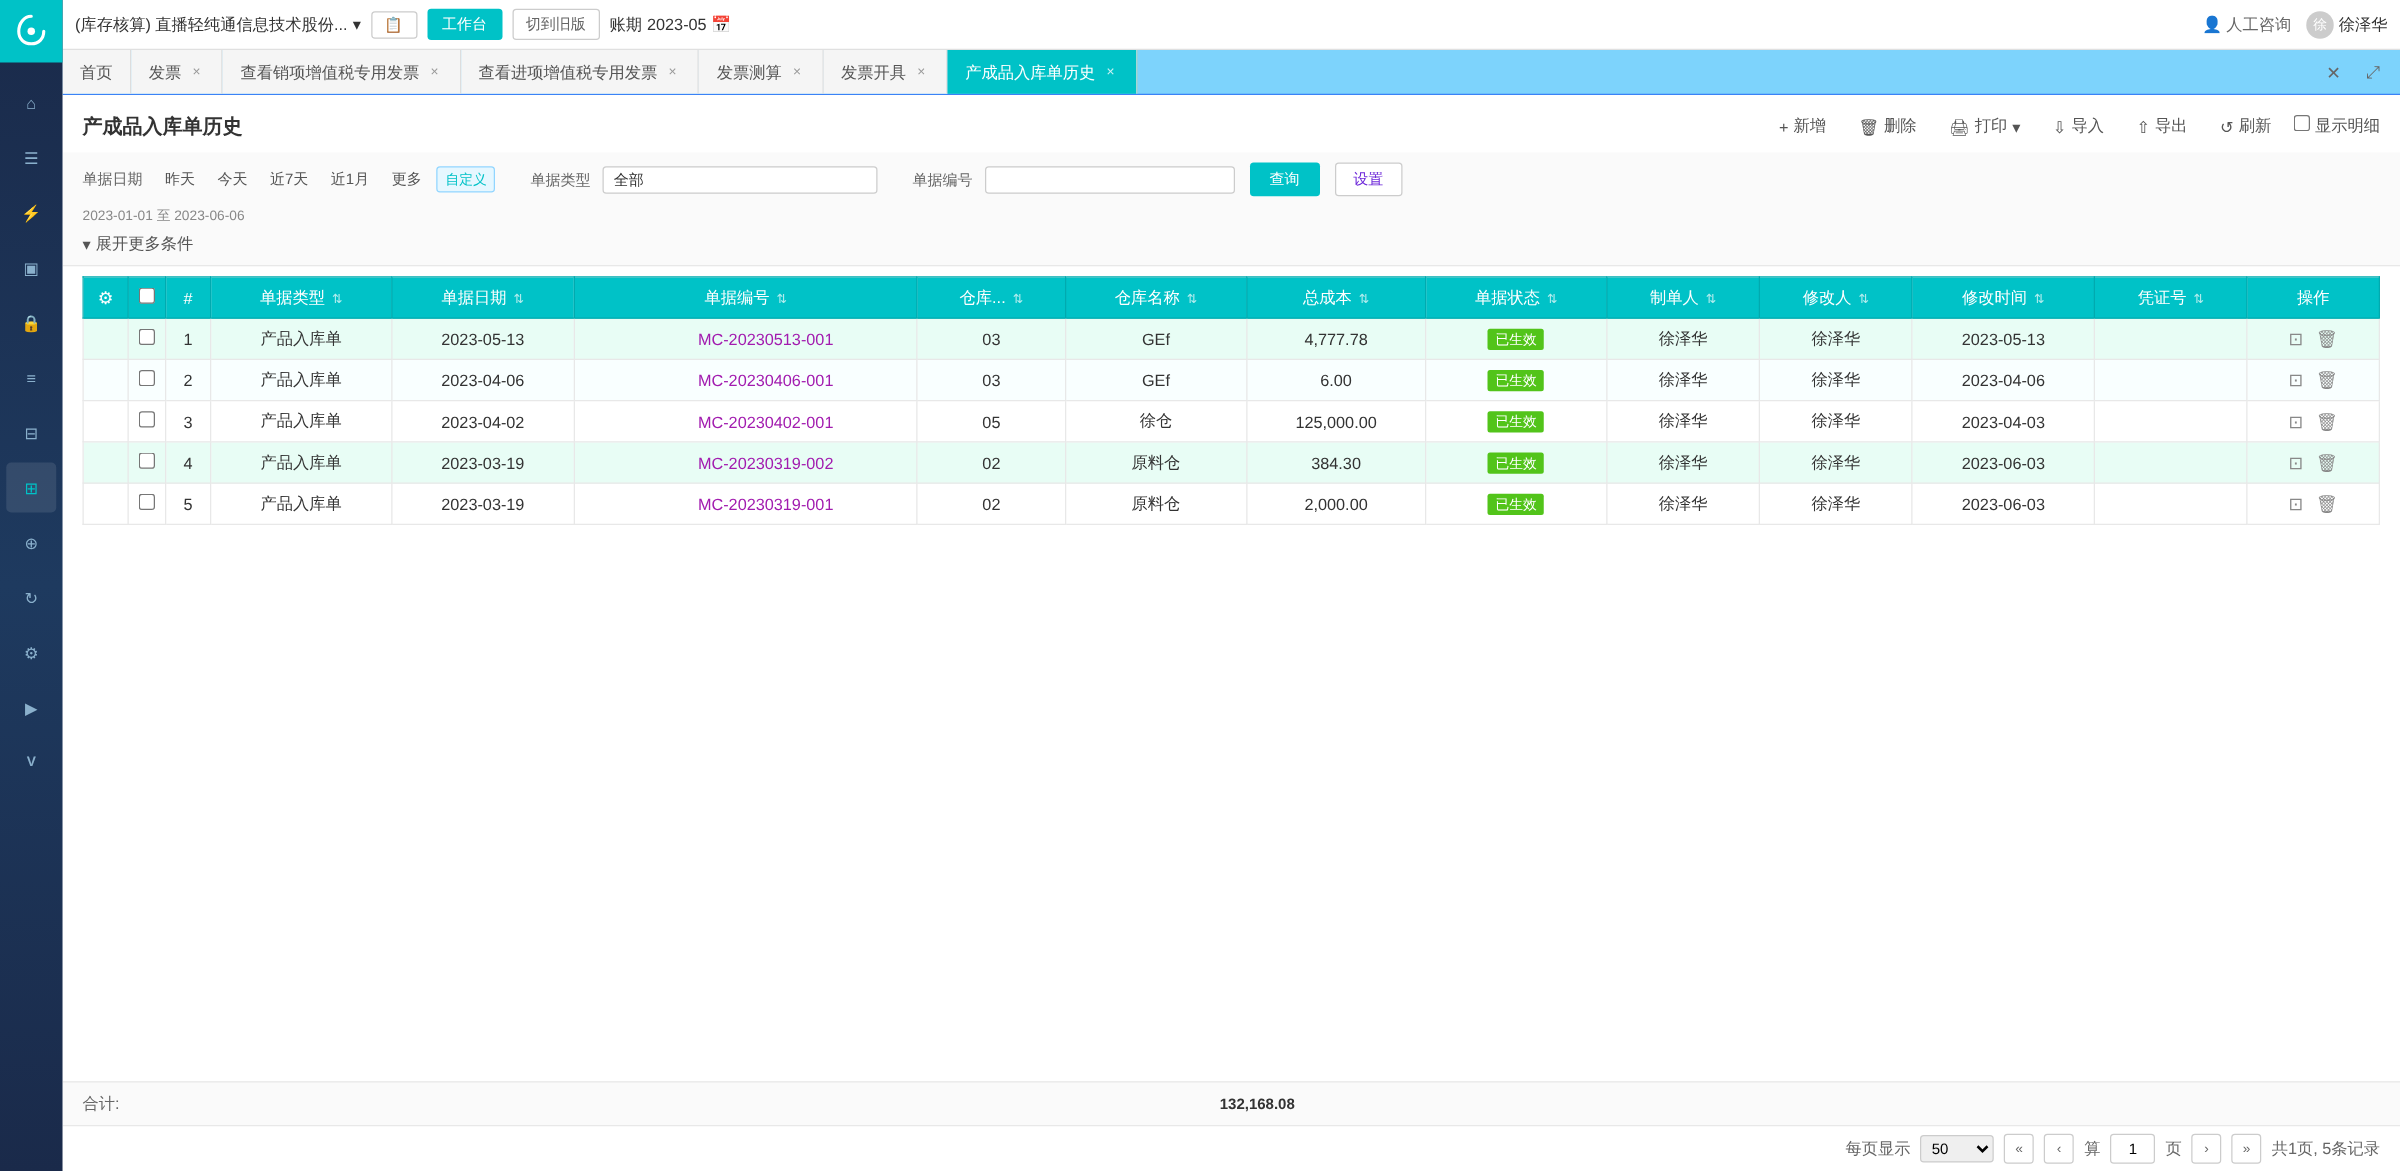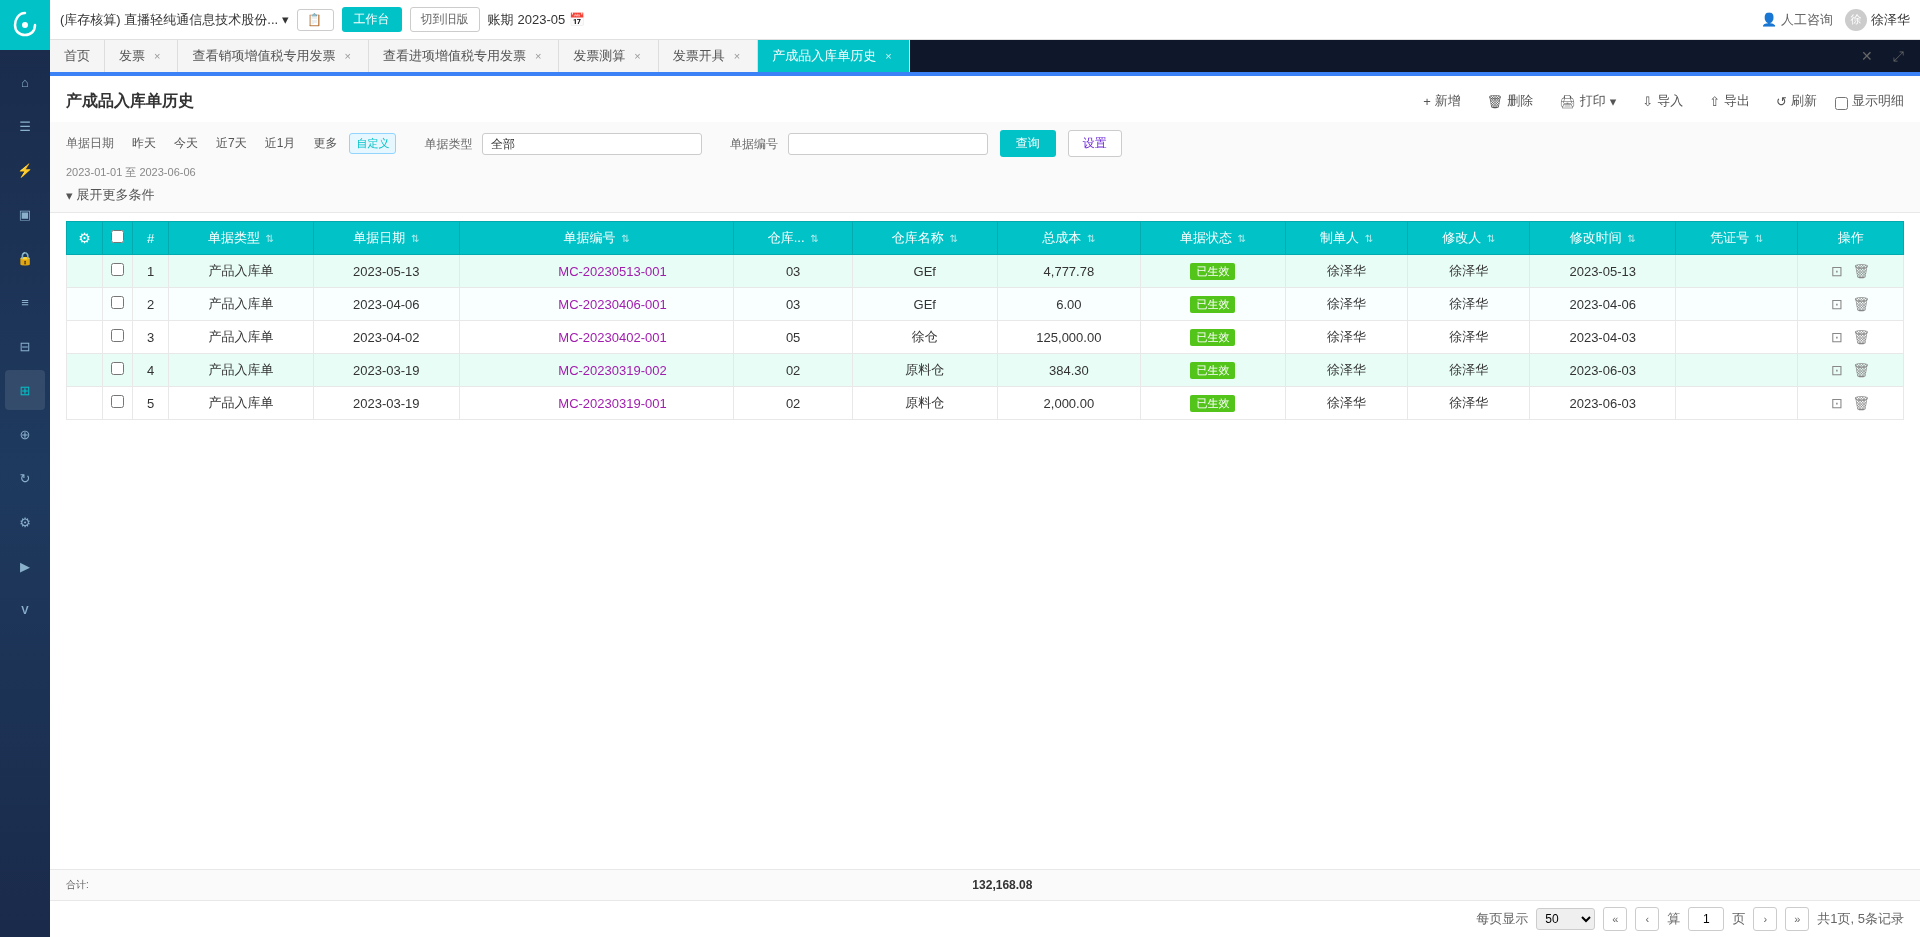--- a/index.html
+++ b/index.html
@@ -105,22 +105,22 @@
     .topbar-user {
       display: flex;
       align-items: center;
       gap: 4px;
       color: #333;
     }
 
     
     .tabbar {
       height: 36px;
-      background: #0f172a;
-      border-bottom: 4px solid #3b82f6;
+      background: #7dd3fc;
+      border-bottom: 1px solid #3b82f6;
       display: flex;
       align-items: stretch;
       flex-shrink: 0;
     }
     .tab {
       display: flex;
       align-items: center;
       padding: 0 14px;
       cursor: pointer;
       font-size: 12px;
@@ -338,21 +338,21 @@
 
     
     .table-footer {
       padding: 8px 16px;
       border-top: 1px solid #e8e8e8;
       display: flex;
       align-items: center;
       gap: 12px;
       background: #fafafa;
     }
-    .footer-total-label { font-size: 10px; color: #666; }
+    .footer-total-label { font-size: 13px; color: #666; }
     .footer-total-value {
       font-size: 12px;
       color: #333;
       font-weight: bold;
       flex: 1;
       text-align: center;
     }
 
     
     .pagination {
@@ -535,21 +535,21 @@
           <span>导入</span>
         </button>
         <button class="toolbar-btn">
           <span>⇧</span>
           <span>导出</span>
         </button>
         <button class="toolbar-btn">
           <span>↺</span>
           <span>刷新</span>
         </button>
-        <label style="display:flex;align-items:flex-end;gap:4px;font-size:12px;color:#555;cursor:pointer;">
+        <label style="display:flex;align-items:flex-start;gap:4px;font-size:12px;color:#555;cursor:pointer;">
           <input type="checkbox" style="">
           <span>显示明细</span>
         </label>
       </div>
     </div>
 
     <div class="filter-area">
       <div class="filter-row">
         <span class="filter-label">单据日期</span>
         <div class="filter-date-btns">

